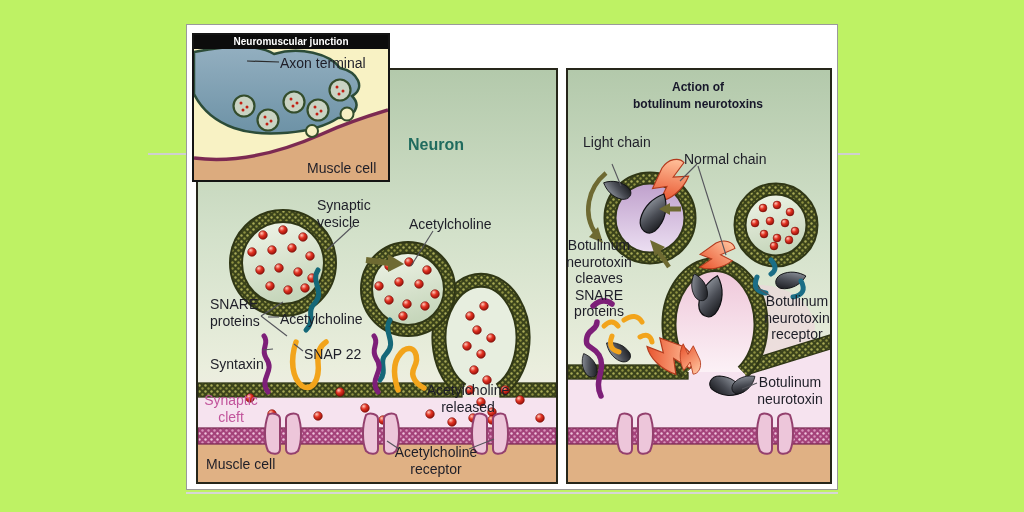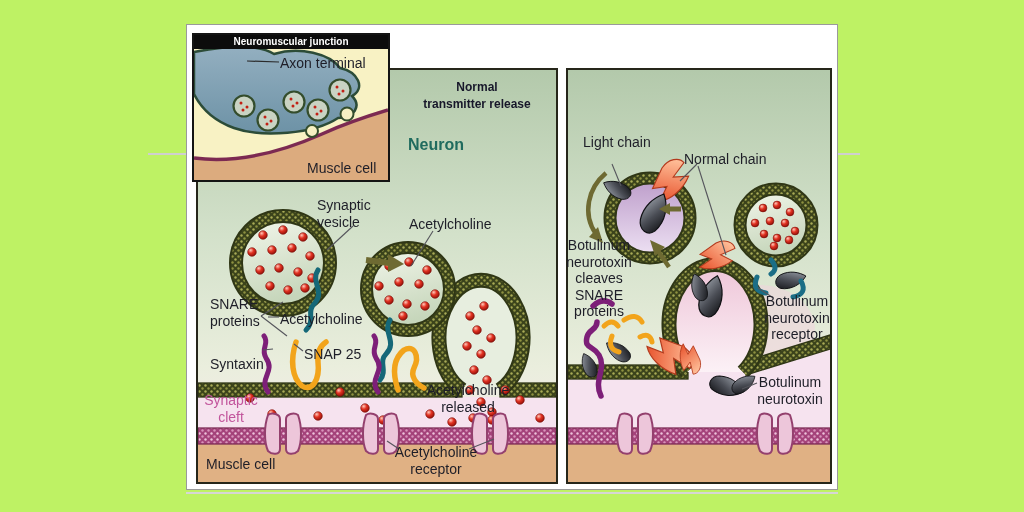--- a/index.html
+++ b/index.html
@@ -345,39 +345,39 @@
         <circle cx="312" cy="131" r="6" fill="#f6f0c2" stroke="#344d2c" stroke-width="2"></circle>
         <circle cx="347" cy="114" r="6.5" fill="#f6f0c2" stroke="#344d2c" stroke-width="2"></circle>
       </g>
       <line x1="279" y1="62" x2="247" y2="61" stroke="#2a2a2a" stroke-width="1.2"></line>
     </svg>
   </div>
 
   <div class="lbl" style="left:280px;top:55px">Axon terminal</div>
   <div class="lbl" style="left:307px;top:160px">Muscle cell</div>
 
-  <div class="lbl title c" style="left:392px;top:79px;width:170px">Normal
-transmitter release</div>
   <div class="lbl teal" style="left:408px;top:136px">Neuron</div>
   <div class="lbl" style="left:317px;top:197px">Synaptic
 vesicle</div>
   <div class="lbl" style="left:409px;top:216px">Acetylcholine</div>
   <div class="lbl" style="left:210px;top:296px">SNARE
 proteins</div>
   <div class="lbl" style="left:280px;top:311px">Acetylcholine</div>
   <div class="lbl" style="left:210px;top:356px">Syntaxin</div>
-  <div class="lbl" style="left:304px;top:346px">SNAP 25</div>
+  <div class="lbl" style="left:304px;top:346px">SNAP 22</div>
   <div class="lbl pink c" style="left:202px;top:392px;width:58px">Synaptic
 cleft</div>
   <div class="lbl c" style="left:420px;top:382px;width:96px">Acetylcholine
 released</div>
   <div class="lbl c" style="left:392px;top:444px;width:88px">Acetylcholine
 receptor</div>
   <div class="lbl" style="left:206px;top:456px">Muscle cell</div>
 
+  <div class="lbl title c" style="left:612px;top:79px;width:172px">Action of
+botulinum neurotoxins</div>
   <div class="lbl" style="left:583px;top:134px">Light chain</div>
   <div class="lbl" style="left:684px;top:151px">Normal chain</div>
   <div class="lbl c" style="left:566px;top:237px;width:66px">Botulinum
 neurotoxin
 cleaves
 SNARE
 proteins</div>
   <div class="lbl c" style="left:764px;top:293px;width:66px">Botulinum
 neurotoxin
 receptor</div>

